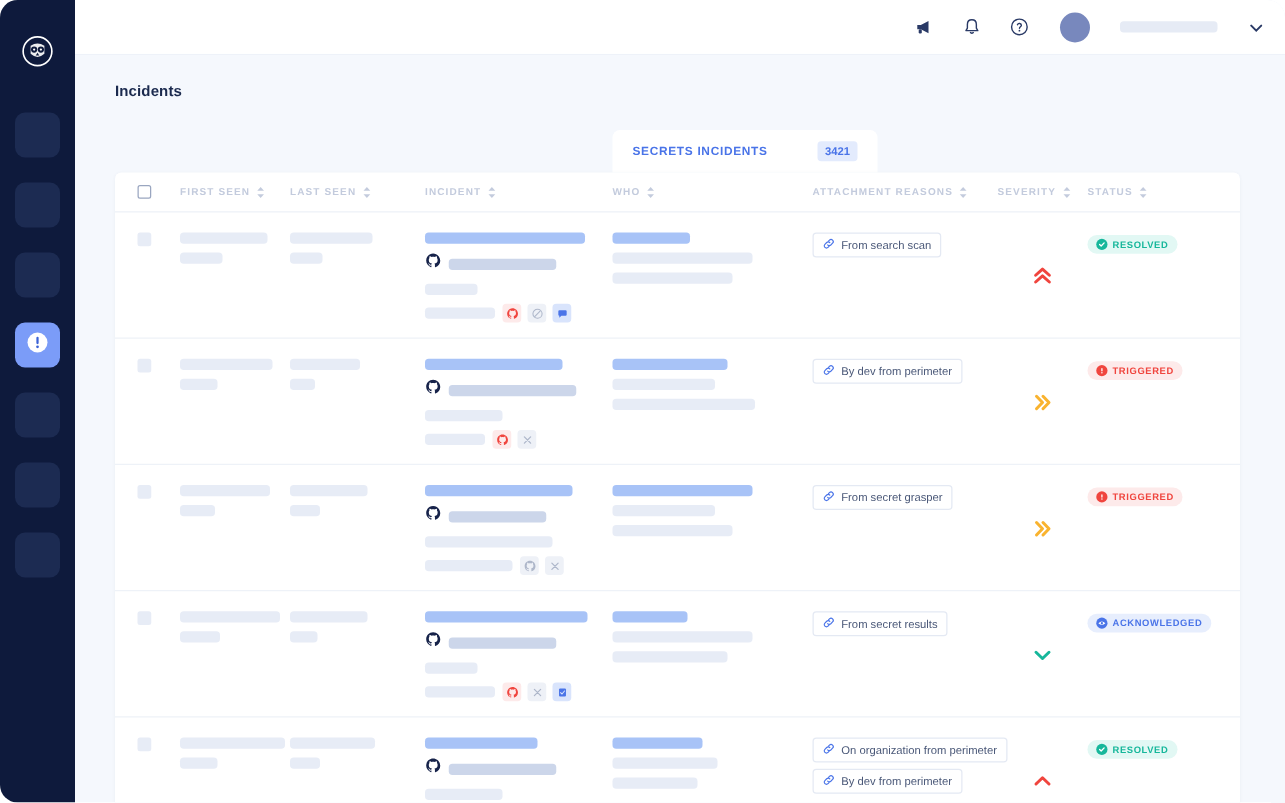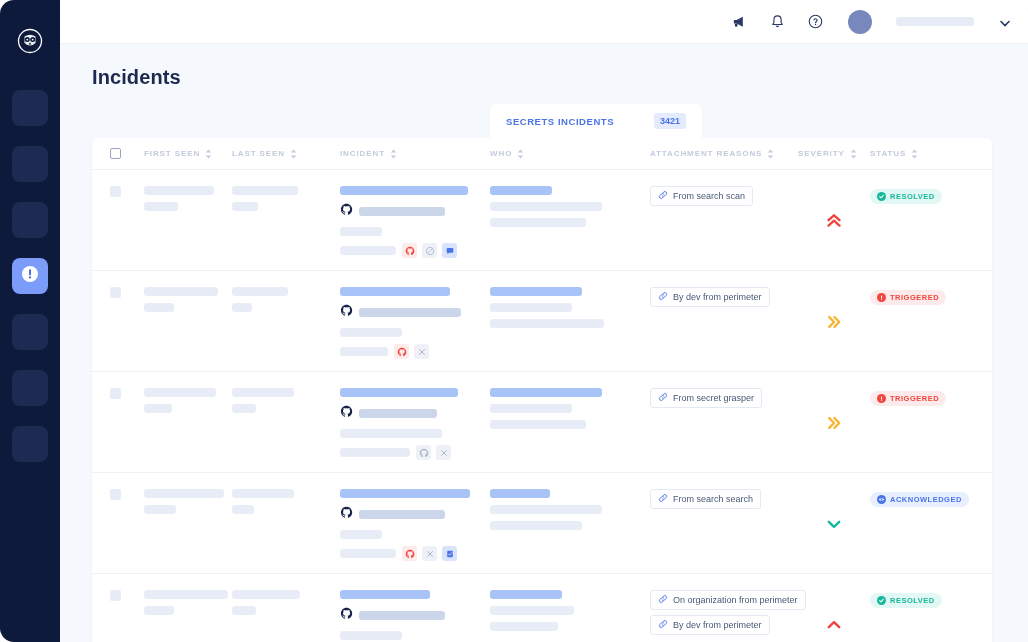--- a/index.html
+++ b/index.html
@@ -89,21 +89,21 @@
   .user-name-ph {
     width: 78px; height: 9px;
     border-radius: 3px;
     background: #e6ebf5;
     margin-left: 8px;
   }
   .caret { margin-left: 10px; cursor: pointer; }
 
   
   .page-title {
-    font-size: 20px;
+    font-size: 12px;
     font-weight: bold;
     color: #1b2a4e;
     padding: 22px 0 0 32px;
     letter-spacing: .1px;
   }
 
   
   .tabs {
     position: absolute;
     left: 430px; top: 104px;
@@ -652,21 +652,21 @@
             <div class="c-who stack">
               <div class="sk sk-blue" style="width: 60px;"></div>
               <div class="sk " style="width: 112px;"></div>
               <div class="sk " style="width: 92px;"></div>
             </div>
             <div class="c-att"><div class="chip">
                 <span><svg width="10" height="10" viewBox="0 0 14 14">
                     <path d="M5.8 8.2 a2.4 2.4 0 0 0 3.5 .2 l2 -2 a2.45 2.45 0 1 0 -3.5 -3.5 l-1.1 1.1" stroke="#4a74e8" stroke-width="1.3" fill="none" stroke-linecap="round"></path>
                     <path d="M8.2 5.8 a2.4 2.4 0 0 0 -3.5 -.2 l-2 2 a2.45 2.45 0 1 0 3.5 3.5 l1.1 -1.1" stroke="#4a74e8" stroke-width="1.3" fill="none" stroke-linecap="round"></path>
                   </svg></span>
-                <span>From search search</span>
+                <span>From secret results</span>
               </div><br></div>
             <div class="c-sev sev">
               <span><svg width="18" height="18" viewBox="0 0 18 18">
                   <path d="M3.8 6.8 L9 11.8 L14.2 6.8" stroke="#17b79b" stroke-width="2.4" fill="none" stroke-linecap="round" stroke-linejoin="round"></path>
                 </svg></span>
             </div>
             <div class="c-stat"><span class="badge acknowledged">
                 <span class="bdot acknowledged">
                   <svg width="7" height="7" viewBox="0 0 10 10">
                     <path d="M1 5 Q5 1.4 9 5 Q5 8.6 1 5 Z" fill="#ffffff"></path>

